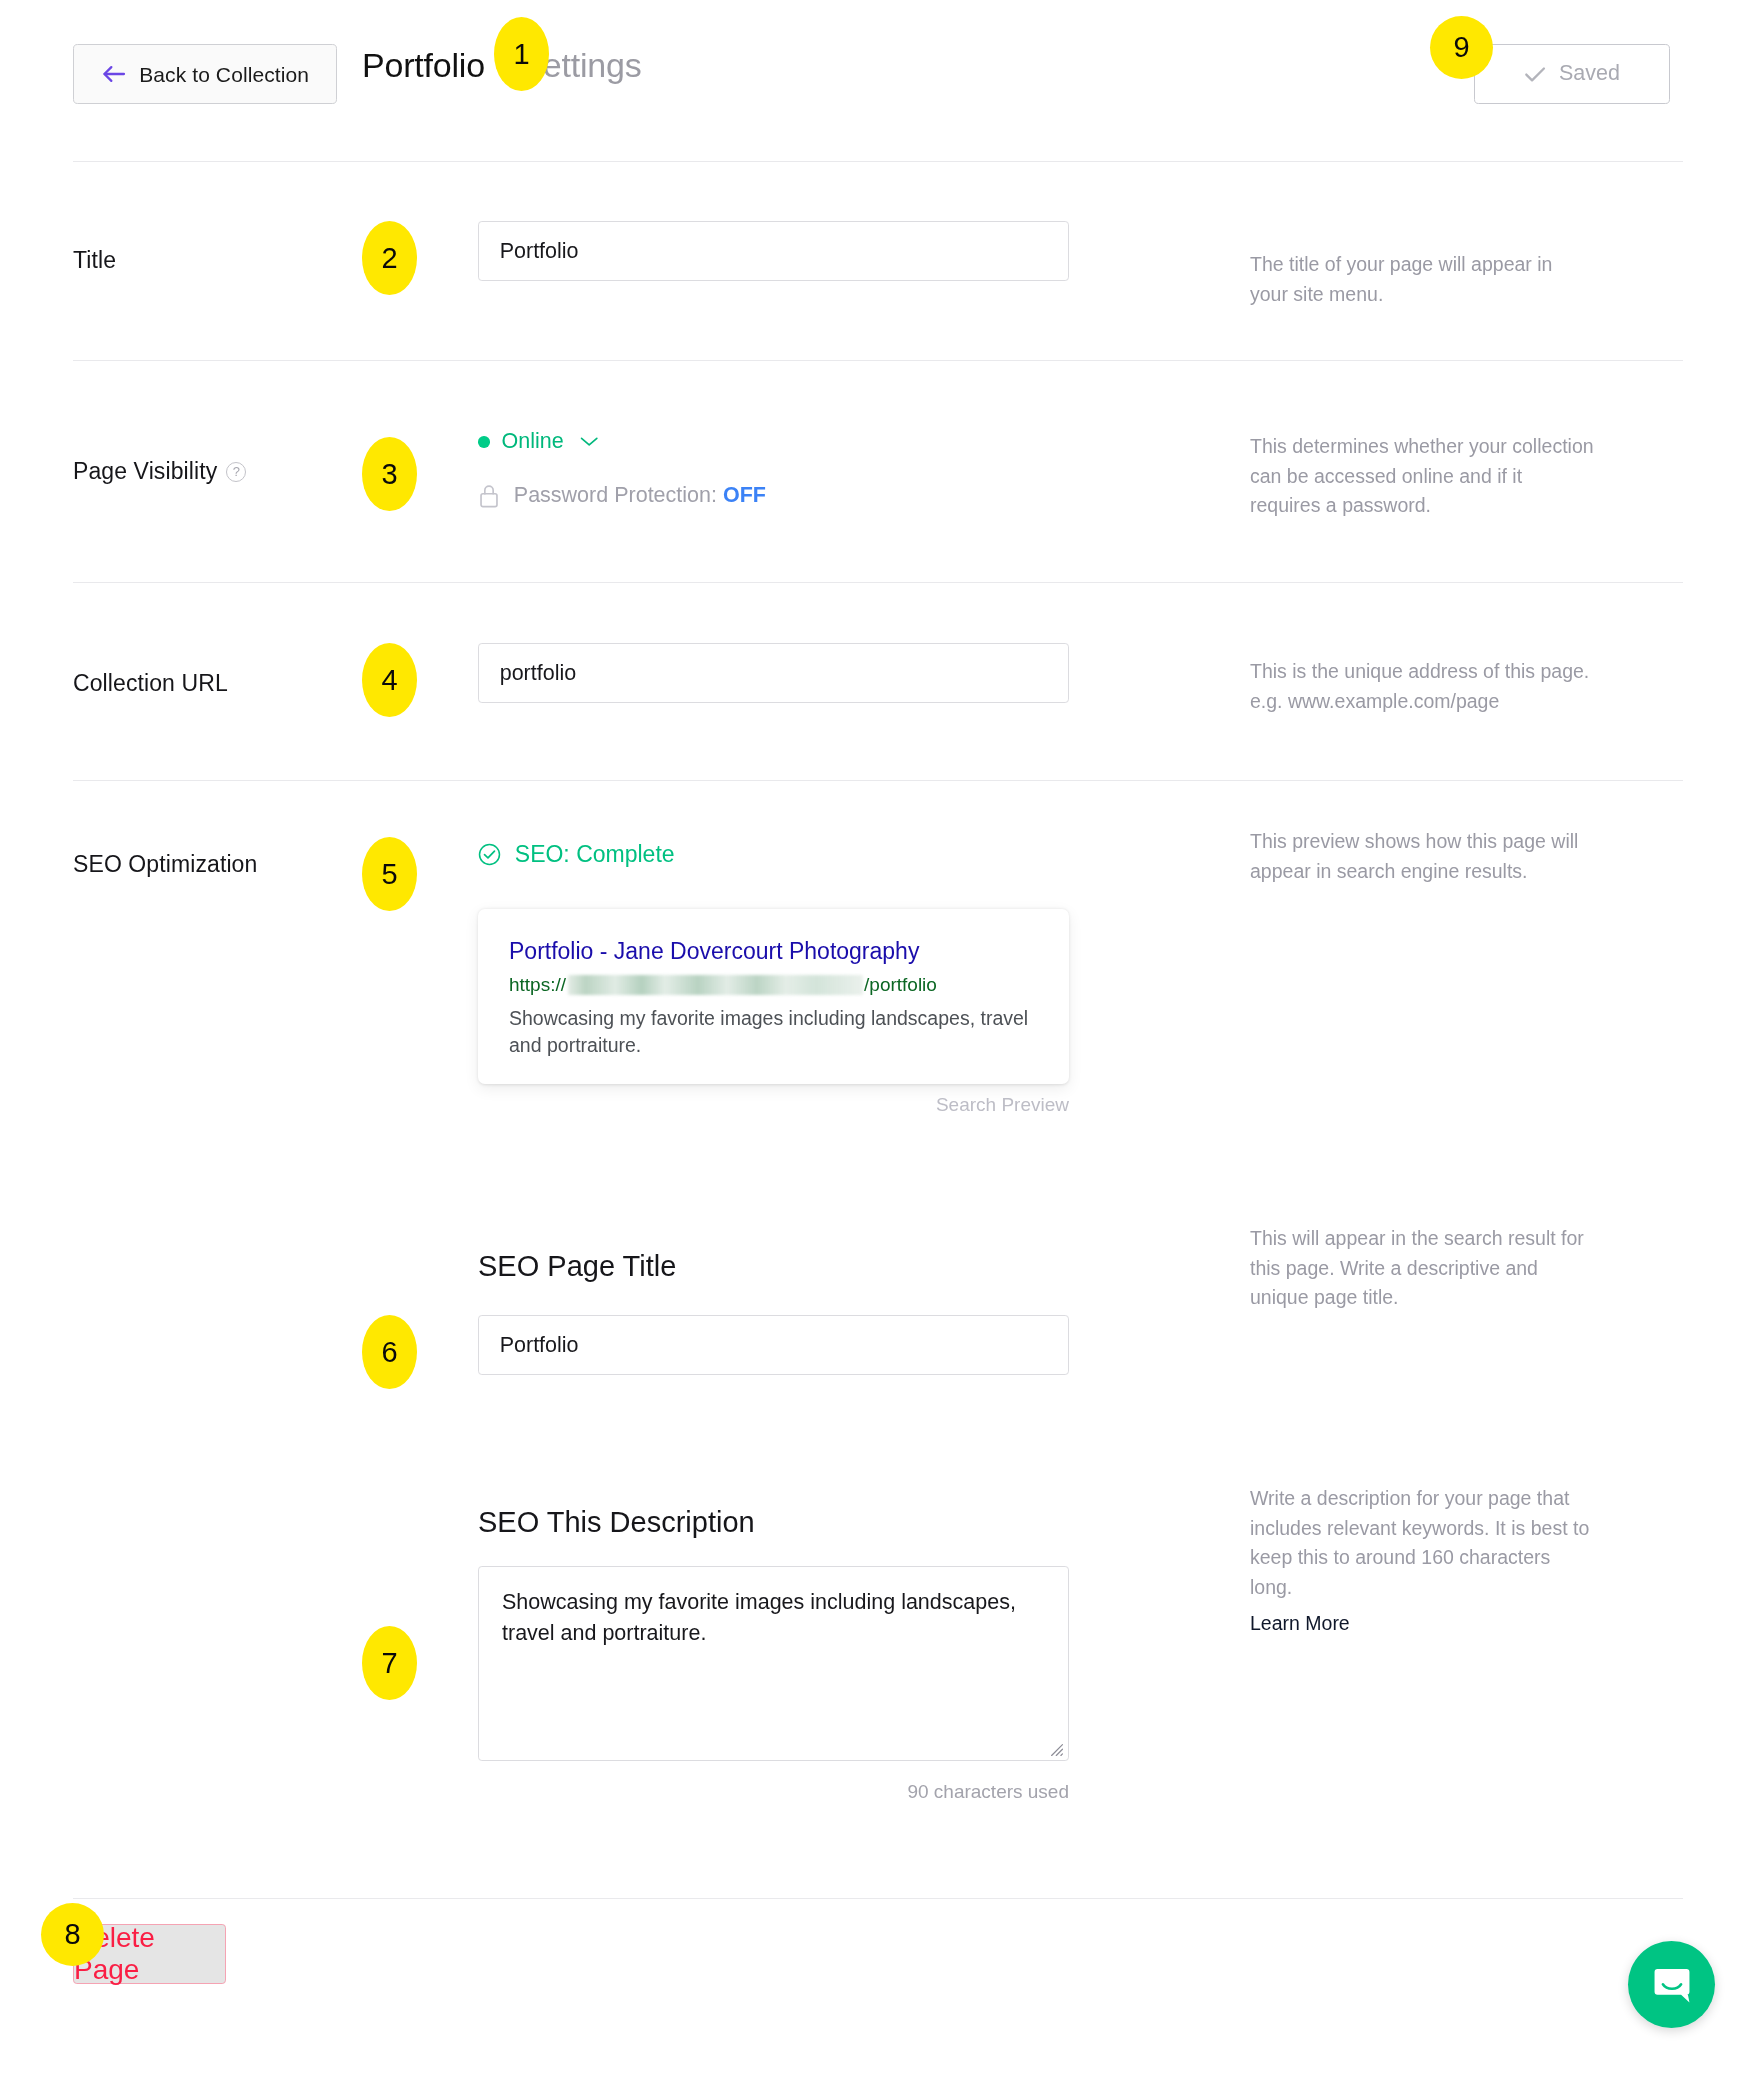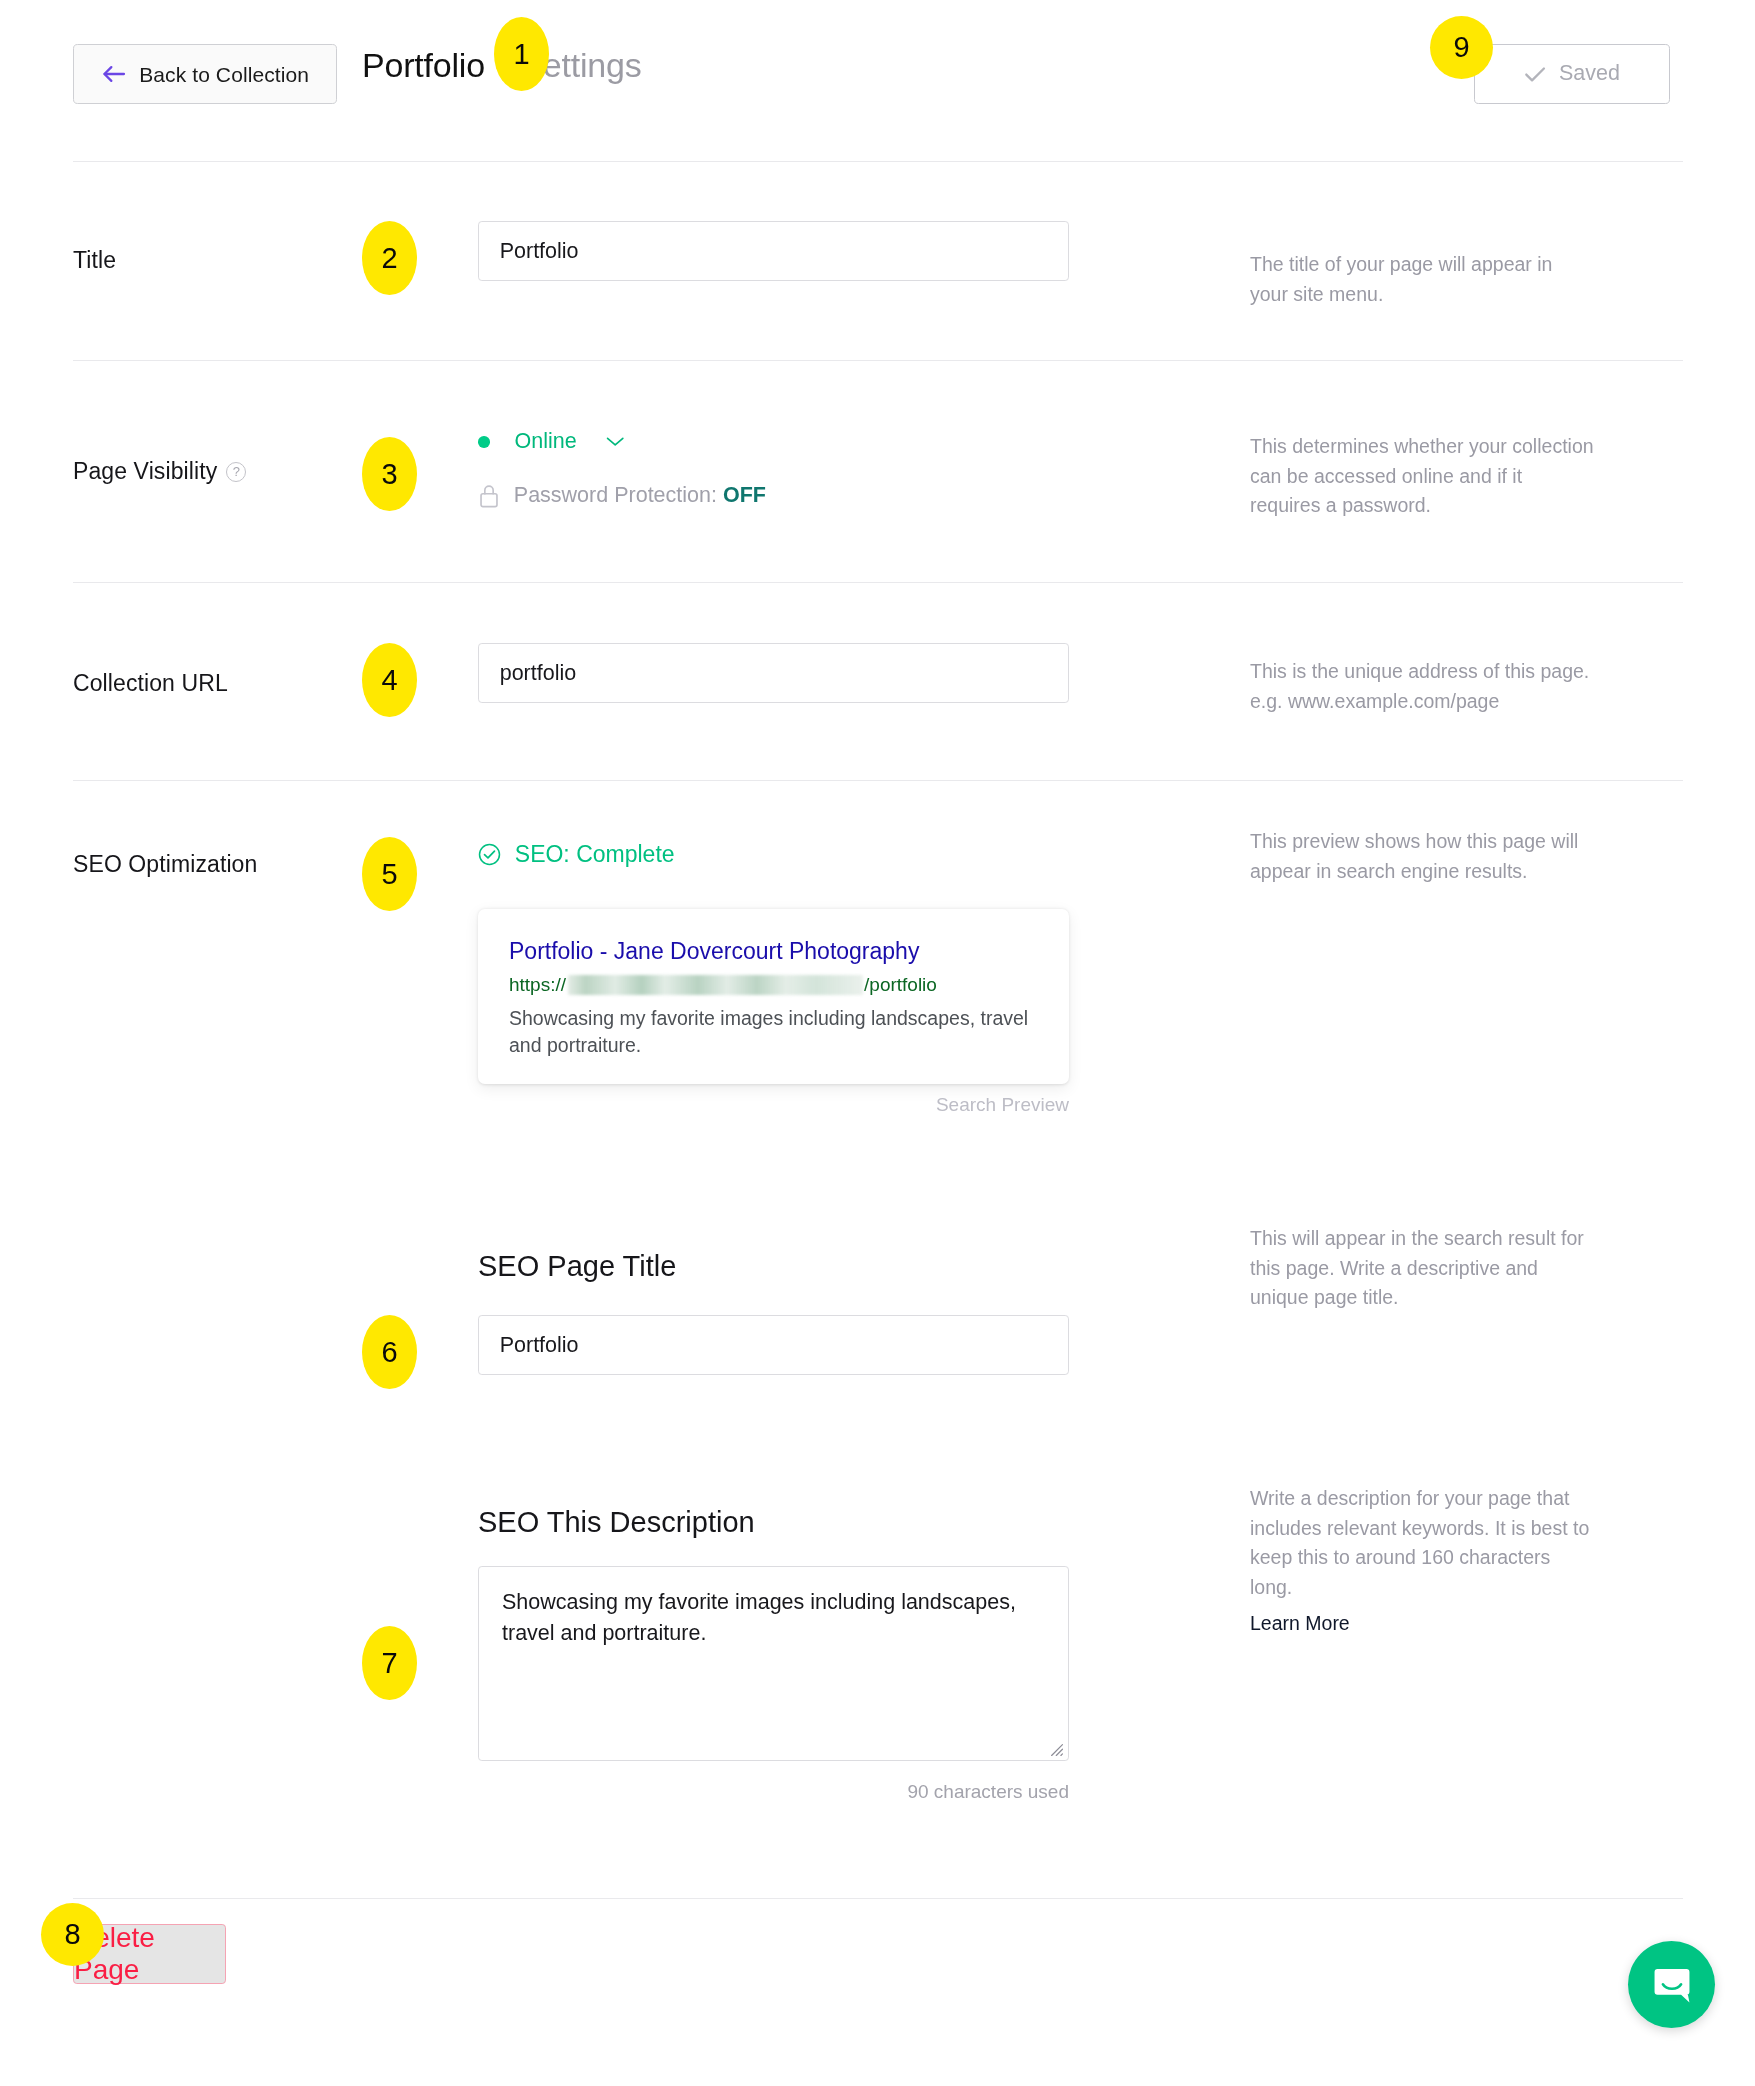--- a/index.html
+++ b/index.html
@@ -189,21 +189,21 @@
     font-size: 19px;
     color: #a3a3ac;
   }
 
   
   .vis-online {
     position: absolute;
     left: 478px; top: 431px;
     display: flex;
     align-items: center;
-    gap: 25px;
+    gap: 12px;
     cursor: pointer;
   }
   .dot-online {
     width: 11.5px; height: 11.5px;
     border-radius: 50%;
     background: #00cc88;
     display: inline-block;
   }
   .vis-online-label {
     font-size: 21.5px;
@@ -219,21 +219,21 @@
     left: 478px; top: 483px;
     display: flex;
     align-items: center;
     gap: 13.8px;
   }
   .vis-pw-label {
     font-size: 21.5px;
     color: #a0a0aa;
     line-height: 1;
   }
-  .vis-pw-label b { color: #0f766e; font-weight: 700; }
+  .vis-pw-label b { color: #3b82f6; font-weight: 700; }
 
   
   .seo-status {
     position: absolute;
     left: 478px; top: 843px;
     display: flex;
     align-items: center;
     gap: 13.8px;
   }
   .seo-status-label {

